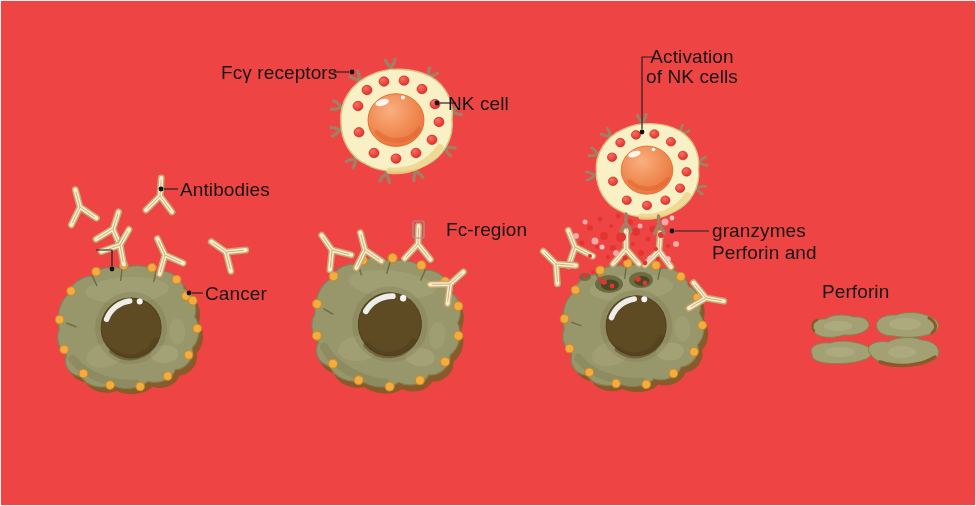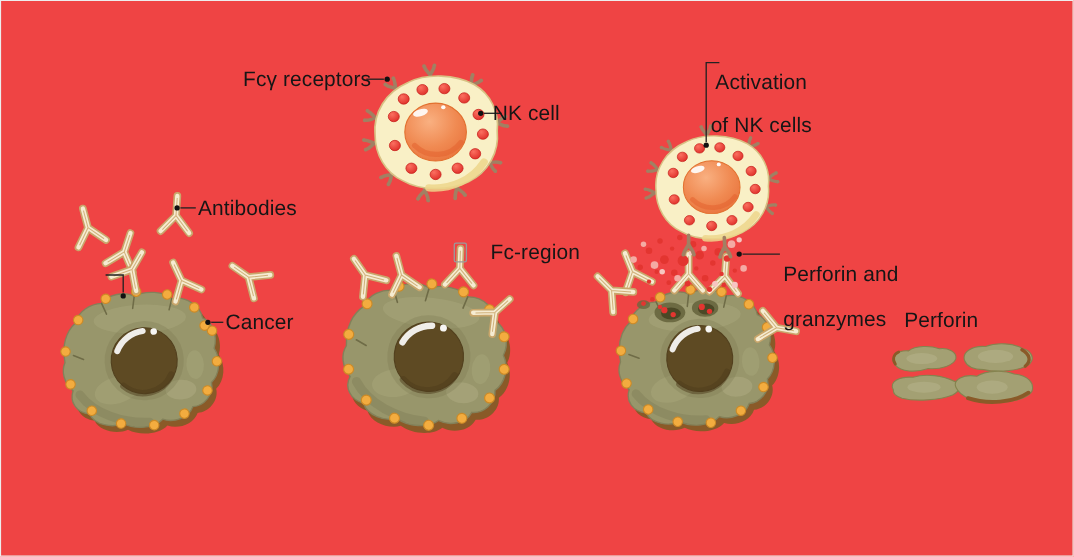--- a/index.html
+++ b/index.html
@@ -6,21 +6,21 @@
   #stage{
     position:relative;width:976px;height:506px;background:#ef4444;
     box-shadow:inset 0 0 0 1px #ededed;overflow:hidden;
     font-family:"Liberation Sans", sans-serif;
   }
   #art{position:absolute;left:0;top:0;}
   .lbl{
     position:absolute;color:#161616;font-size:19px;line-height:21px;
     white-space:nowrap;letter-spacing:0.1px;
   }
-  .lbl span{display:block;margin-top:19px;}
+  .lbl span{display:block;}
   .center{text-align:center;}
 </style>
 </head>
 <body>
 
 <div id="stage">
 
 <svg id="art" width="976" height="506" viewBox="0 0 976 506">
   <defs>
     <radialGradient id="nkNucGrad" cx="40%" cy="32%" r="80%">
@@ -284,19 +284,19 @@
 <div class="lbl" style="left:205px;top:283px">Cancer</div>
 
 <div class="lbl" style="left:446px;top:219px">Fc-region</div>
 
 <div class="lbl center" style="left:645px;top:47px;width:94px;line-height:20px">
   <span>Activation</span>
   <span>of NK cells</span>
 </div>
 
 <div class="lbl" style="left:712px;top:220px;line-height:22px">
+  <span>granzymes</span>
   <span>Perforin and</span>
-  <span>granzymes</span>
 </div>
 
 <div class="lbl" style="left:822px;top:281px">Perforin</div>
 
 </div>
 
 </body></html>

